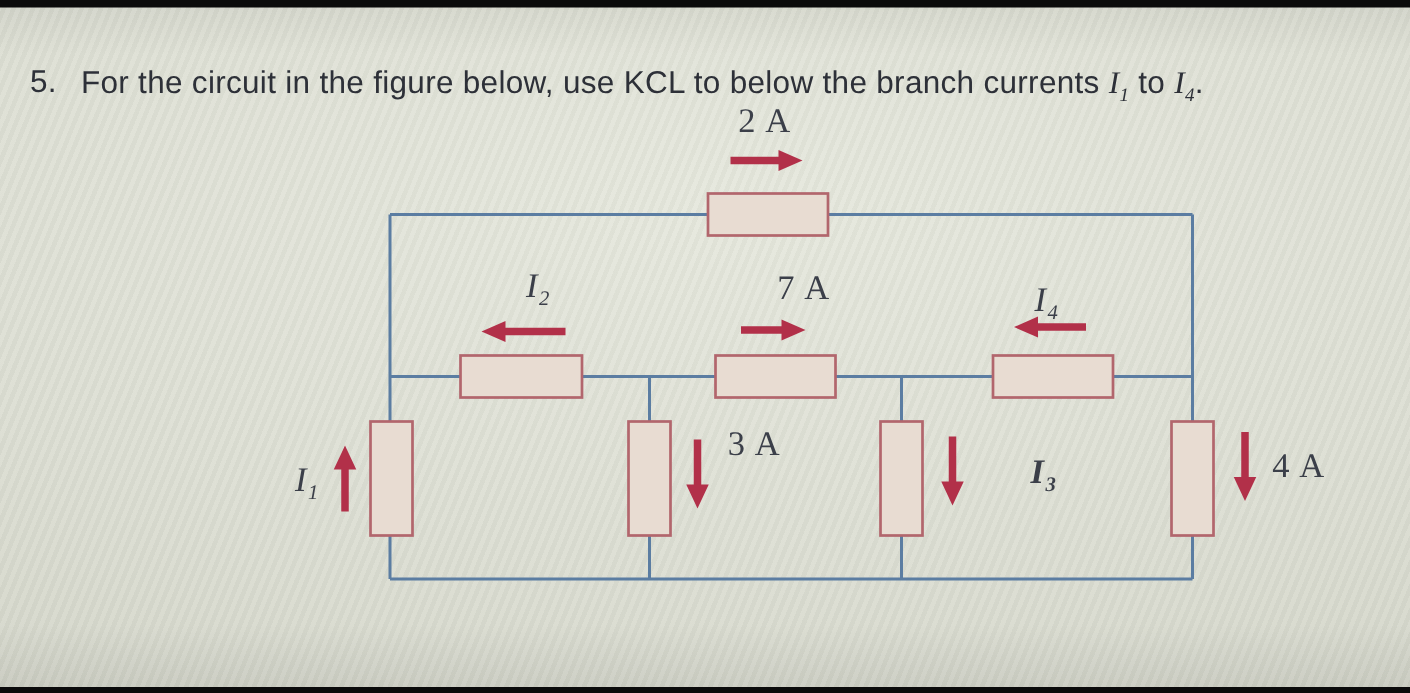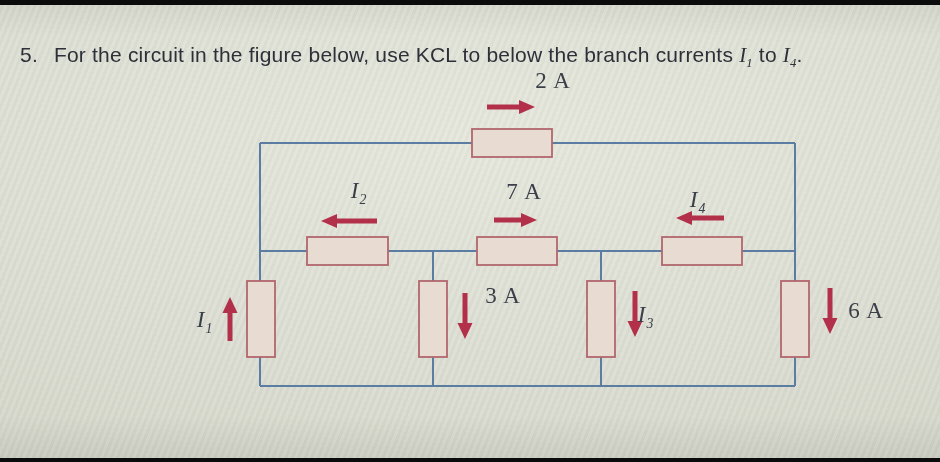--- a/index.html
+++ b/index.html
@@ -102,28 +102,28 @@
       <polygon points="377,218.5 337,218.5 337,214 321,221 337,228 337,223.5 377,223.5"></polygon>
       <polygon points="494,217.5 521,217.5 521,213 537,220 521,227 521,222.5 494,222.5"></polygon>
       <polygon points="724,215.5 692,215.5 692,211 676,218 692,225 692,220.5 724,220.5"></polygon>
       <polygon points="227.5,341 227.5,313 222.5,313 230,297 237.5,313 232.5,313 232.5,341"></polygon>
       <polygon points="462.5,293 462.5,323 457.5,323 465,339 472.5,323 467.5,323 467.5,293"></polygon>
       <polygon points="632.5,291 632.5,321 627.5,321 635,337 642.5,321 637.5,321 637.5,291"></polygon>
       <polygon points="827.5,288 827.5,318 822.5,318 830,334 837.5,318 832.5,318 832.5,288"></polygon>
     </g>
   </svg>
 
-  <span class="clabel" style="left:510px; top:81px;margin-left:43px;">2 A</span>
+  <span class="clabel" style="left:510px; top:81px;">2 A</span>
 
   <span class="clabel ivar" style="left:359px; top:191px;"><span>I</span><sub>2</sub></span>
 
-  <span class="clabel" style="left:524px; top:192px;">7 A</span>
+  <span class="clabel" style="left:536px; top:192px;">7 A</span>
 
   <span class="clabel ivar" style="left:698px; top:200px;"><span>I</span><sub>4</sub></span>
 
   <span class="clabel ivar" style="left:205px; top:320px;"><span>I</span><sub>1</sub></span>
 
   <span class="clabel" style="left:503px; top:296px;">3 A</span>
 
-  <span class="clabel ivar" style="left:646px; top:315px;"><span>I</span><sub>3</sub></span>
+  <span class="clabel ivar" style="left:696px; top:315px;font-weight:bold;"><span>I</span><sub>3</sub></span>
 
-  <span class="clabel" style="left:866px; top:311px;">6 A</span>
+  <span class="clabel" style="left:866px; top:311px;">4 A</span>
 </div>
 
 </body></html>

